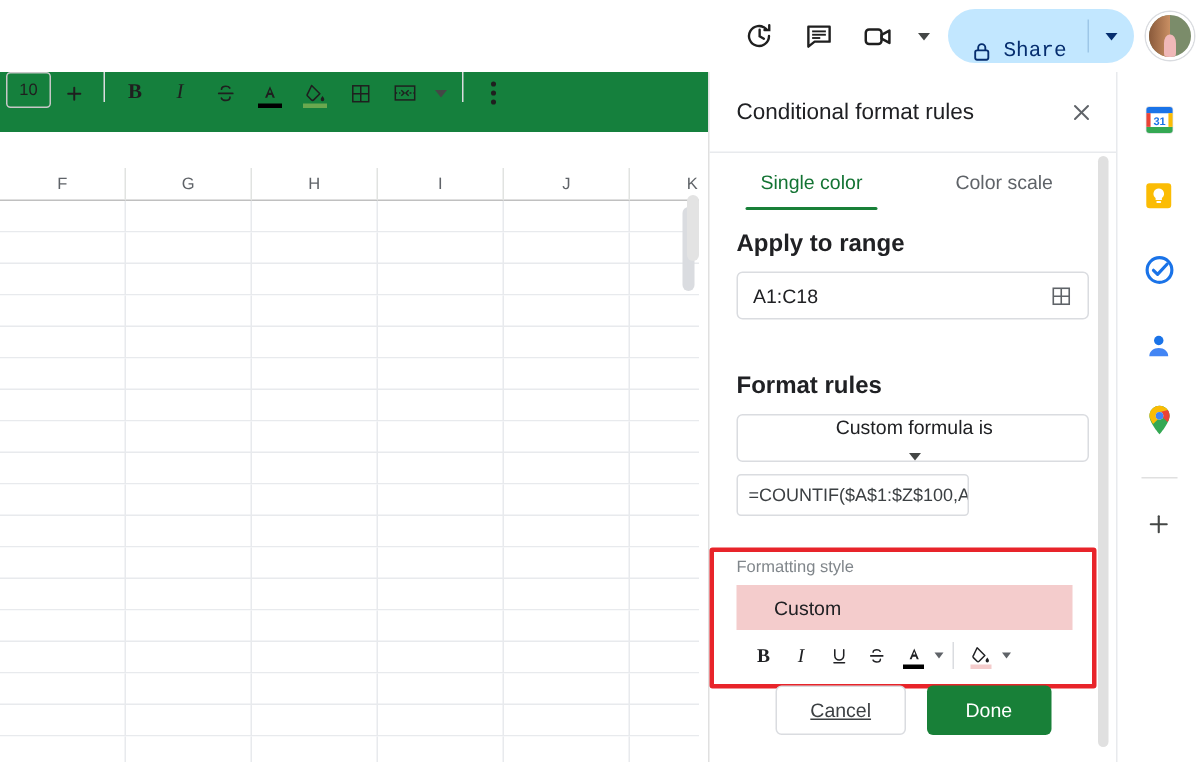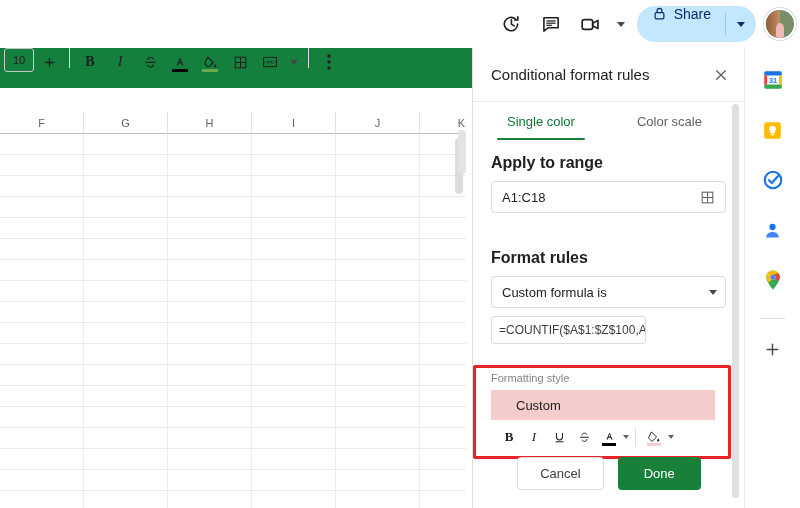--- a/index.html
+++ b/index.html
@@ -33,22 +33,22 @@
   .caret {
     width: 0; height: 0; border-left: 4px solid transparent;
     border-right: 4px solid transparent; border-top: 5px solid #444746;
   }
   .share-group {
     display: flex; align-items: center; height: 36px;
     background: #c2e7ff; border-radius: 18px; margin-left: 6px;
     cursor: pointer; overflow: hidden;
   }
   .share-main {
-    display: flex; align-items: flex-start; gap: 7px;
-    padding: 0 14px 0 15px; height: 36px;
+    display: flex; align-items: flex-end; gap: 7px;
+    padding: 0 14px 0 15px; height: 36px; font-family: Liberation Mono, monospace;
   }
   .share-label { font-size: 14px; color: #062e6f; font-weight: 500; }
   .share-div { width: 1px; height: 22px; background: #9dc7e8; }
   .share-caret { width: 30px; height: 36px; display: flex; align-items: center; justify-content: center; }
   .share-caret .caret { border-top-color: #062e6f; }
   .avatar {
     width: 32px; height: 32px; border-radius: 50%; margin-left: 8px;
     background: radial-gradient(circle at 38% 62%, #e8b7a0 0 14%, #7b8c6a 15% 100%);
     border: 2px solid #ffffff; box-shadow: 0 0 0 1px #dadce0;
     position: relative; overflow: hidden; cursor: pointer;
@@ -151,21 +151,21 @@
     height: 32px; border: 1px solid #dadce0; border-radius: 4px;
     display: flex; align-items: center; padding: 0 8px 0 10px;
     background: #ffffff; cursor: text;
   }
   .field-val { font-size: 13px; color: #202124; flex: 1; }
   .grid-pick { width: 20px; height: 20px; display: flex; align-items: center; justify-content: center; cursor: pointer; }
 
   .select {
     height: 32px; border: 1px solid #dadce0; border-radius: 4px;
     display: flex; align-items: center; padding: 0 8px 0 10px;
-    background: #ffffff; cursor: pointer;
+    background: #ffffff; cursor: pointer; flex-direction: column;
   }
   .select-val { font-size: 13px; color: #202124; flex: 1; }
 
   .formula-field {
     height: 28px; width: 155px; border: 1px solid #dadce0; border-radius: 3px;
     display: flex; align-items: center; padding: 0 15px 0 7px; margin-top: 8px;
     background: #ffffff; overflow: hidden; cursor: text;
   }
   .formula-val {
     font-size: 12px; color: #3c4043; white-space: nowrap;
@@ -199,21 +199,21 @@
   }
   .fsep { width: 1px; height: 18px; background: #dadce0; margin: 0 5px; }
 
   .cf-footer {
     position: absolute; left: 0; bottom: 18px; width: 272px;
     display: flex; justify-content: center; gap: 14px;
   }
   .btn-cancel {
     height: 33px; padding: 0 22px; border: 1px solid #dadce0; border-radius: 4px;
     background: #ffffff; font-size: 13px; color: #3c4043; cursor: pointer;
-    display: flex; align-items: center; font-family: "Liberation Sans", sans-serif;
+    display: flex; align-items: center; font-family: "Liberation Sans", sans-serif; text-decoration: underline;
   }
   .btn-done {
     height: 33px; padding: 0 26px; border: none; border-radius: 4px;
     background: #188038; font-size: 13px; color: #ffffff; cursor: pointer;
     display: flex; align-items: center; font-family: "Liberation Sans", sans-serif;
   }
   .panel-scroll {
     position: absolute; right: 5px; top: 56px; width: 7px; height: 394px;
     background: #e0e0e0; border-radius: 4px; cursor: pointer;
   }

